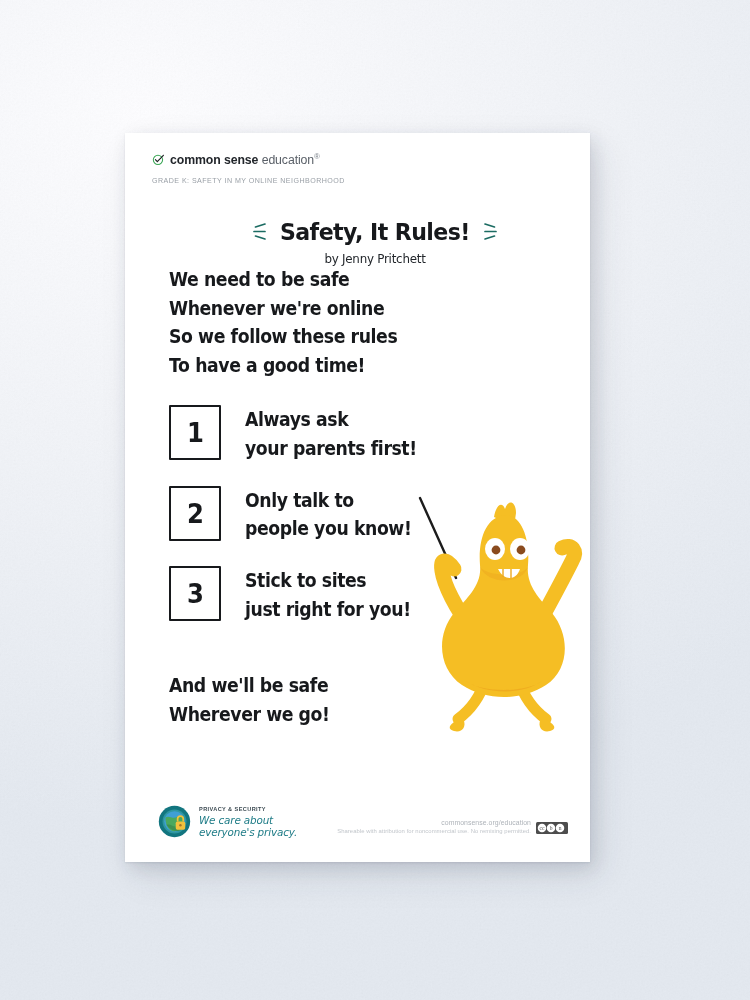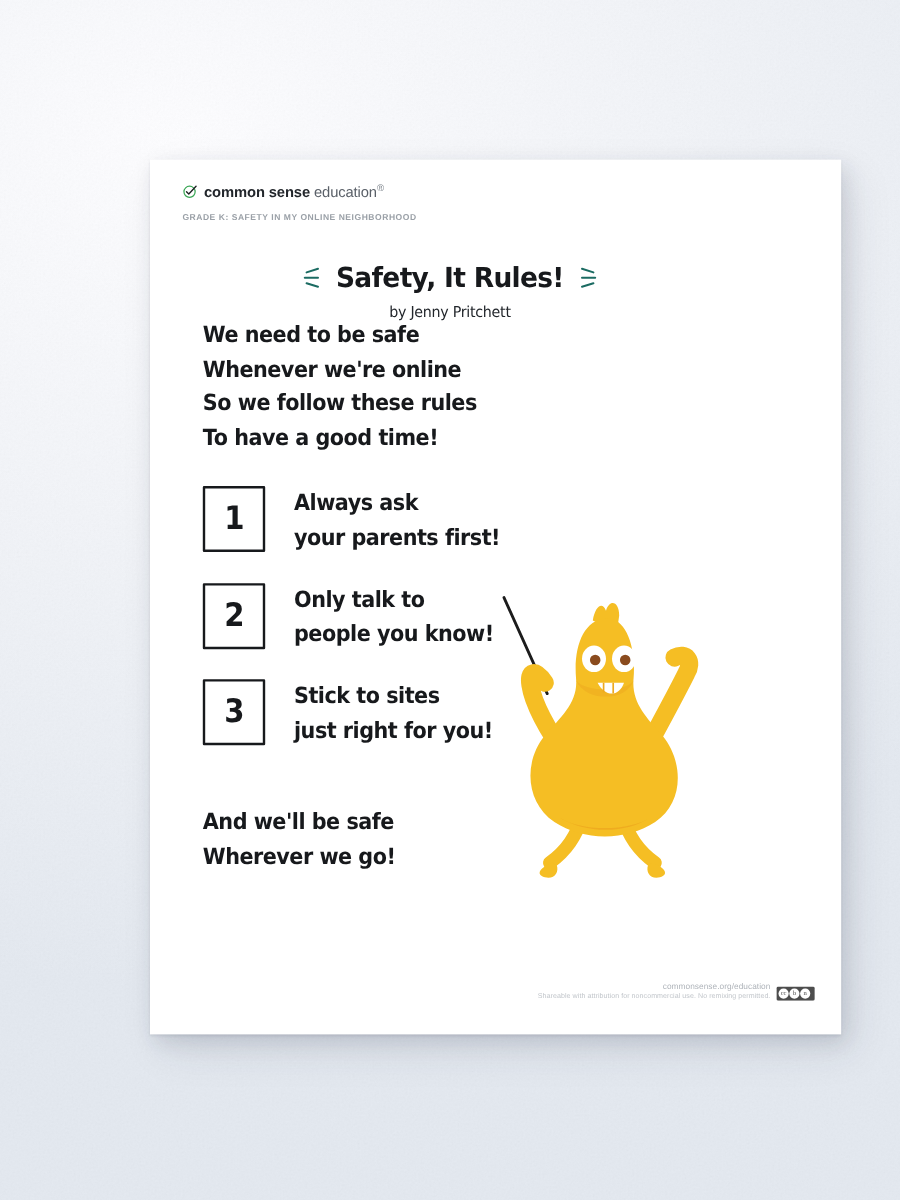--- a/index.html
+++ b/index.html
@@ -29,21 +29,21 @@
     inset: 0;
     opacity: .55;
     mix-blend-mode: multiply;
   }
 
   
   #poster {
     position: absolute;
     left: 125px;
     top: 133px;
-    width: 576px;
+    width: 465px;
     height: 729px;
     background: #ffffff;
     box-shadow:
       0 1px 2px rgba(40,50,70,.10),
       4px 6px 16px rgba(40,50,70,.13),
       10px 14px 34px rgba(40,50,70,.10);
     overflow: hidden;
   }
 
   
@@ -66,21 +66,21 @@
   .brand-text .b-light { font-weight: normal; color: #5a6068; }
   .brand-text .b-tm { font-size: 8px; vertical-align: super; color: #7c838b; }
 
   .grade-line {
     position: absolute;
     left: 27px;
     top: 44px;
     font-size: 7.1px;
     letter-spacing: .45px;
     color: #9aa0a7;
-    font-weight: bold;
+    font-weight: normal;
     white-space: nowrap;
   }
 
   
   .title-wrap {
     position: absolute;
     left: 0;
     top: 68px;
     width: 500px;
     text-align: center;
@@ -354,20 +354,39 @@
 
     <ellipse cx="85" cy="56" rx="10" ry="11" fill="#ffffff"></ellipse>
     <ellipse cx="110" cy="56" rx="10" ry="11" fill="#ffffff"></ellipse>
     <circle cx="86" cy="57" r="4.4" fill="#8a4b1e"></circle>
     <circle cx="111" cy="57" r="4.4" fill="#8a4b1e"></circle>
 
     <path d="M88 76 C 94 88, 106 88, 110 76 Z" fill="#ffffff"></path>
     <path d="M93 76 L 93 84 M 101 76 L 101 85" stroke="#EDA91F" stroke-width="1.4"></path>
   </svg>
 
+  <div class="footer-badge">
+    <svg width="33" height="33" viewBox="0 0 40 40">
+      <circle cx="20" cy="20" r="19" fill="#12757f"></circle>
+      <circle cx="20" cy="20" r="14.5" fill="#2e96a0"></circle>
+      <circle cx="20" cy="20" r="12.5" fill="#3f9fd4"></circle>
+      <path d="M9 15 C 14 12, 18 18, 24 14 C 28 11.5, 31 14, 32 17
+               C 30 24, 26 30, 20 32 C 13 31, 9 25, 9 15 Z" fill="#4aa85e"></path>
+      <path d="M10 24 C 15 22, 18 27, 22 26 C 26 25, 29 28, 28 30
+               C 24 33, 16 32, 10 24 Z" fill="#3f9150"></path>
+      <rect x="21.5" y="20" width="11.5" height="10" rx="2" fill="#f2c13c"></rect>
+      <path d="M23.8 20 v-3.2 a3.4 3.4 0 0 1 6.8 0 V20" fill="none" stroke="#f2c13c" stroke-width="2.1"></path>
+      <circle cx="27.2" cy="24.6" r="1.5" fill="#a8762a"></circle>
+    </svg>
+    <div class="badge-copy">
+      <div class="badge-kicker">PRIVACY &amp; SECURITY</div>
+      <div class="badge-phrase">We care about</div>
+      <div class="badge-phrase">everyone's privacy.</div>
+    </div>
+  </div>
 
   <div class="footer-right">
     <div class="footer-right-text">
       <div class="footer-url">commonsense.org/education</div>
       <div class="footer-share">Shareable with attribution for noncommercial use. No remixing permitted.</div>
     </div>
     <svg width="32" height="12" viewBox="0 0 64 24">
       <rect x="0" y="0" width="64" height="24" rx="3" fill="#4d4d4d"></rect>
       <g fill="#ffffff">
         <circle cx="12" cy="12" r="8.5"></circle>

